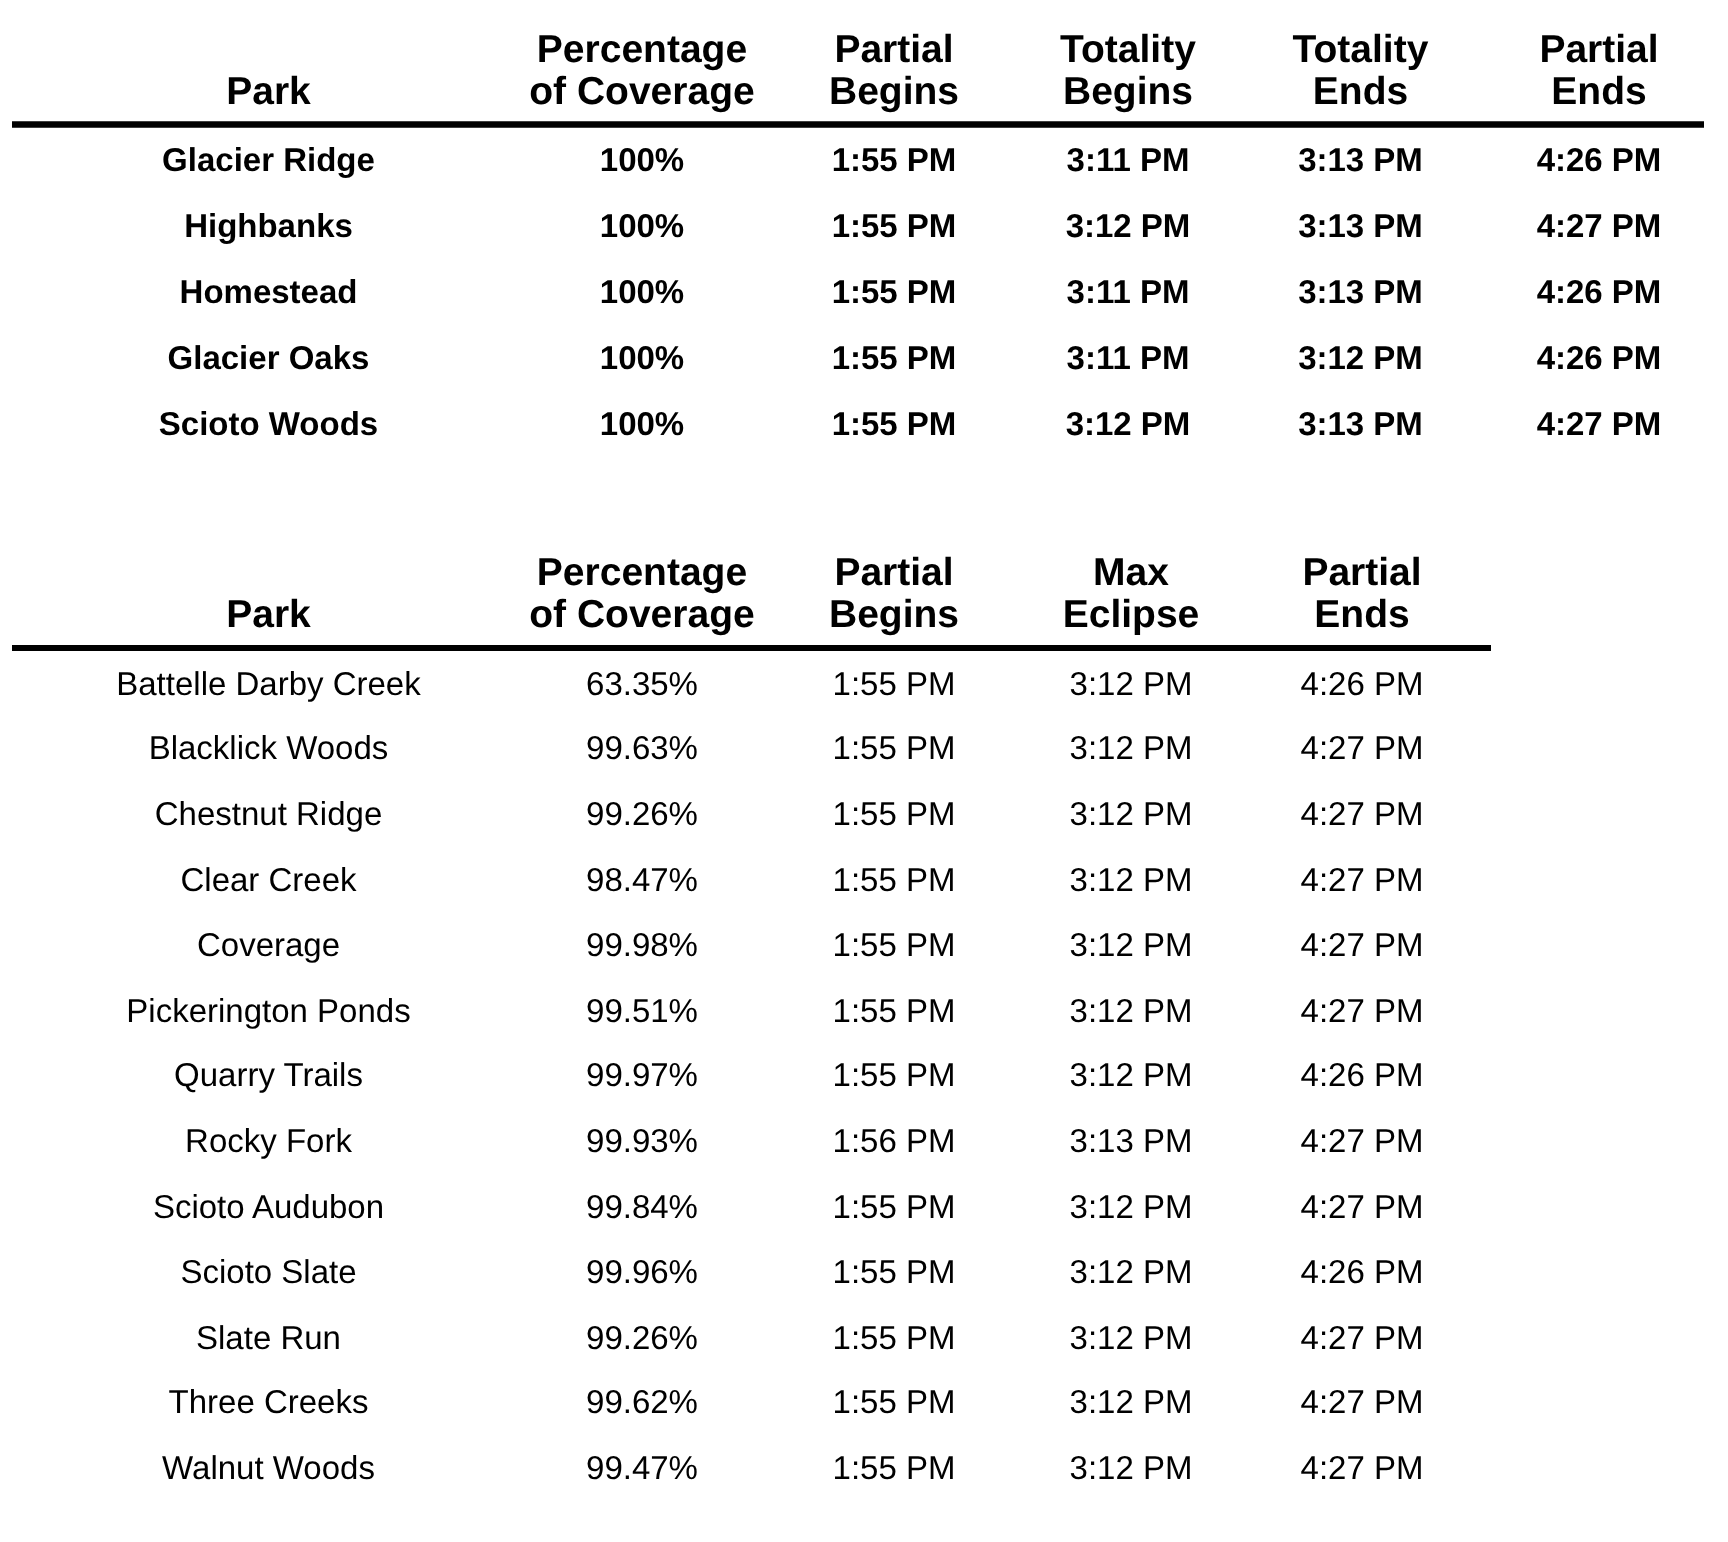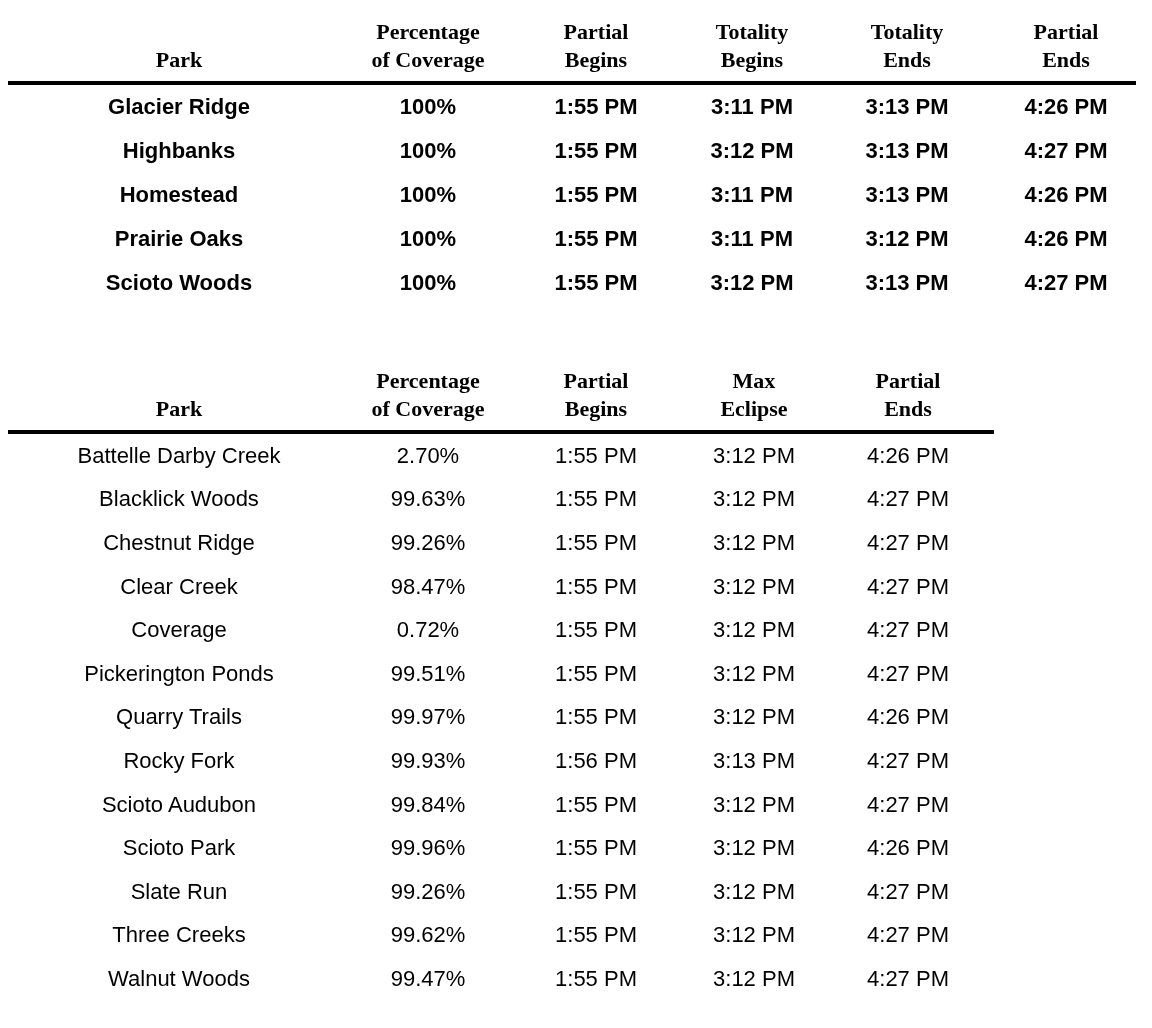--- a/index.html
+++ b/index.html
@@ -11,27 +11,26 @@
     overflow: hidden;
     font-family: "Liberation Sans", sans-serif;
     color: #000000;
   }
   table {
     border-collapse: collapse;
     table-layout: fixed;
   }
   th {
     font-weight: bold;
-    font-size: 22px;
+    font-size: 26px;
     line-height: 28px;
     text-align: center;
     vertical-align: bottom;
     white-space: pre-line;
     padding: 10px 0 7px 0;
-    font-family: Liberation Serif, serif;
   }
   thead tr {
     border-bottom: 4px solid #000000;
   }
   td {
     font-size: 22px;
     text-align: center;
     vertical-align: middle;
     padding: 0;
   }
@@ -92,21 +91,21 @@
     </tr>
     <tr>
       <td>Homestead</td>
       <td>100%</td>
       <td>1:55 PM</td>
       <td>3:11 PM</td>
       <td>3:13 PM</td>
       <td>4:26 PM</td>
     </tr>
     <tr>
-      <td>Prairie Oaks</td>
+      <td>Glacier Oaks</td>
       <td>100%</td>
       <td>1:55 PM</td>
       <td>3:11 PM</td>
       <td>3:12 PM</td>
       <td>4:26 PM</td>
     </tr>
     <tr>
       <td>Scioto Woods</td>
       <td>100%</td>
       <td>1:55 PM</td>
@@ -134,21 +133,21 @@
 Begins</th>
       <th>Max
 Eclipse</th>
       <th>Partial
 Ends</th>
     </tr>
   </thead>
   <tbody>
     <tr>
       <td>Battelle Darby Creek</td>
-      <td>2.70%</td>
+      <td>63.35%</td>
       <td>1:55 PM</td>
       <td>3:12 PM</td>
       <td>4:26 PM</td>
     </tr>
     <tr>
       <td>Blacklick Woods</td>
       <td>99.63%</td>
       <td>1:55 PM</td>
       <td>3:12 PM</td>
       <td>4:27 PM</td>
@@ -162,21 +161,21 @@
     </tr>
     <tr>
       <td>Clear Creek</td>
       <td>98.47%</td>
       <td>1:55 PM</td>
       <td>3:12 PM</td>
       <td>4:27 PM</td>
     </tr>
     <tr>
       <td>Coverage</td>
-      <td>0.72%</td>
+      <td>99.98%</td>
       <td>1:55 PM</td>
       <td>3:12 PM</td>
       <td>4:27 PM</td>
     </tr>
     <tr>
       <td>Pickerington Ponds</td>
       <td>99.51%</td>
       <td>1:55 PM</td>
       <td>3:12 PM</td>
       <td>4:27 PM</td>
@@ -196,21 +195,21 @@
       <td>4:27 PM</td>
     </tr>
     <tr>
       <td>Scioto Audubon</td>
       <td>99.84%</td>
       <td>1:55 PM</td>
       <td>3:12 PM</td>
       <td>4:27 PM</td>
     </tr>
     <tr>
-      <td>Scioto Park</td>
+      <td>Scioto Slate</td>
       <td>99.96%</td>
       <td>1:55 PM</td>
       <td>3:12 PM</td>
       <td>4:26 PM</td>
     </tr>
     <tr>
       <td>Slate Run</td>
       <td>99.26%</td>
       <td>1:55 PM</td>
       <td>3:12 PM</td>

